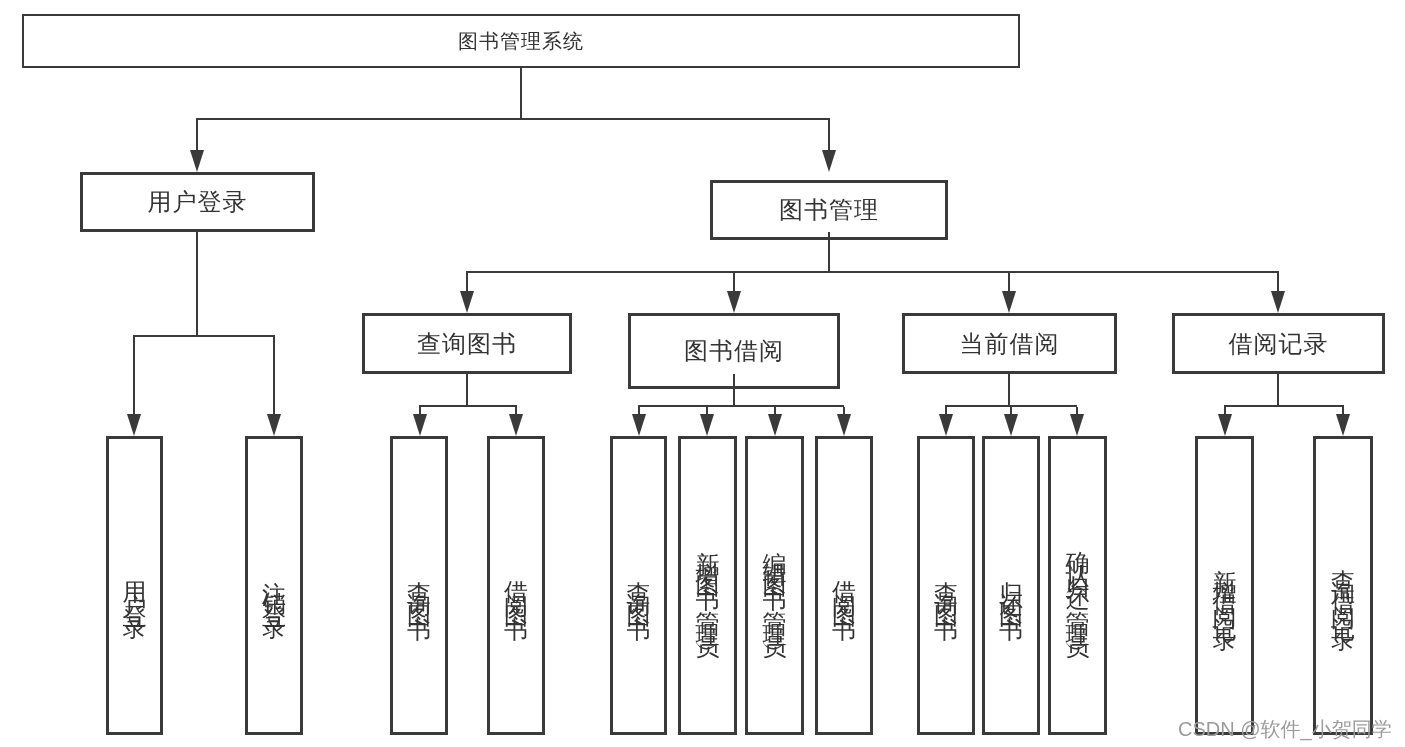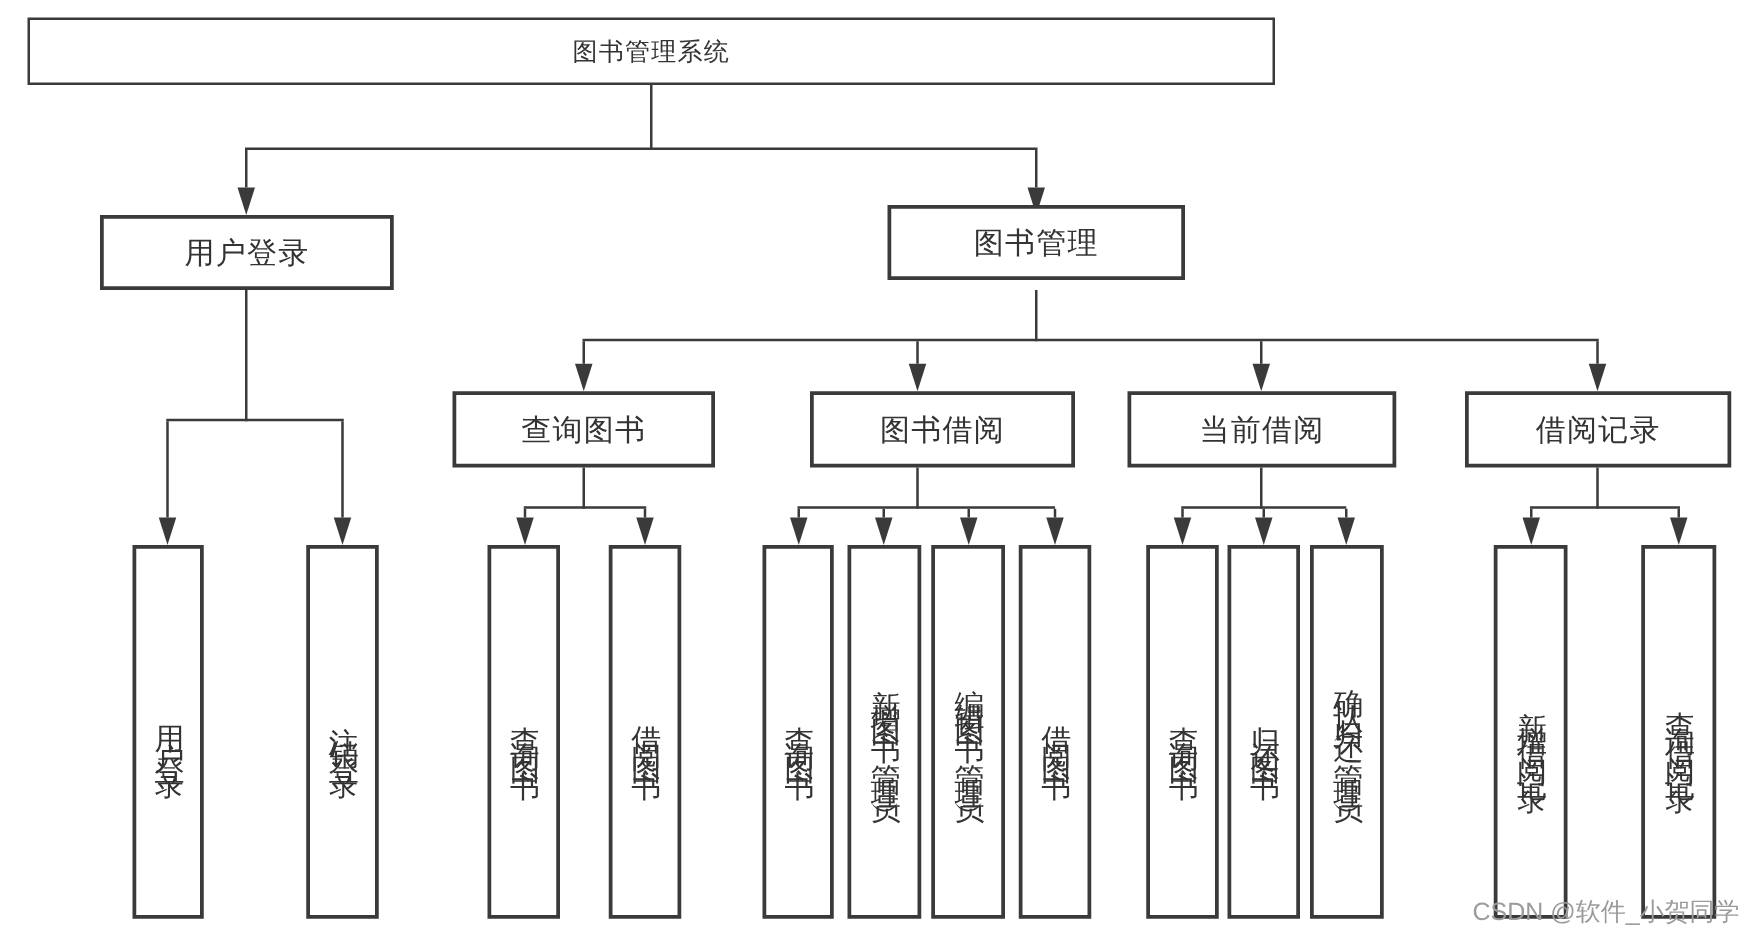--- a/index.html
+++ b/index.html
@@ -65,21 +65,21 @@
   <div class="vline" style="left:520px;top:68px;height:52px"></div>
   <div class="hline" style="left:196px;top:118px;width:634px"></div>
   <div class="vline" style="left:196px;top:120px;height:30px"></div>
   <div class="arrowhead" style="left:190px;top:150px"></div>
   <div class="vline" style="left:828px;top:120px;height:30px"></div>
   <div class="arrowhead" style="left:822px;top:150px"></div>
 
   <div class="box" style="left:80px;top:172px;width:235px;height:60px">
     <span>用户登录</span>
   </div>
-  <div class="box" style="left:710px;top:164px;width:238px;height:60px">
+  <div class="box" style="left:710px;top:180px;width:238px;height:60px">
     <span>图书管理</span>
   </div>
 
   <div class="vline" style="left:196px;top:232px;height:105px"></div>
   <div class="hline" style="left:133px;top:335px;width:142px"></div>
   <div class="vline" style="left:133px;top:337px;height:77px"></div>
   <div class="arrowhead" style="left:127px;top:414px"></div>
   <div class="vline" style="left:273px;top:337px;height:77px"></div>
   <div class="arrowhead" style="left:267px;top:414px"></div>
 
@@ -90,21 +90,21 @@
   <div class="vline" style="left:733px;top:273px;height:18px"></div>
   <div class="arrowhead" style="left:727px;top:291px"></div>
   <div class="vline" style="left:1008px;top:273px;height:18px"></div>
   <div class="arrowhead" style="left:1002px;top:291px"></div>
   <div class="vline" style="left:1277px;top:273px;height:18px"></div>
   <div class="arrowhead" style="left:1271px;top:291px"></div>
 
   <div class="box" style="left:362px;top:313px;width:210px;height:61px">
     <span>查询图书</span>
   </div>
-  <div class="box" style="left:648px;top:313px;width:212px;height:61px">
+  <div class="box" style="left:628px;top:313px;width:212px;height:76px">
     <span>图书借阅</span>
   </div>
   <div class="box" style="left:902px;top:313px;width:215px;height:61px">
     <span>当前借阅</span>
   </div>
   <div class="box" style="left:1172px;top:313px;width:213px;height:61px">
     <span>借阅记录</span>
   </div>
 
   <div class="vline" style="left:466px;top:374px;height:33px"></div>

